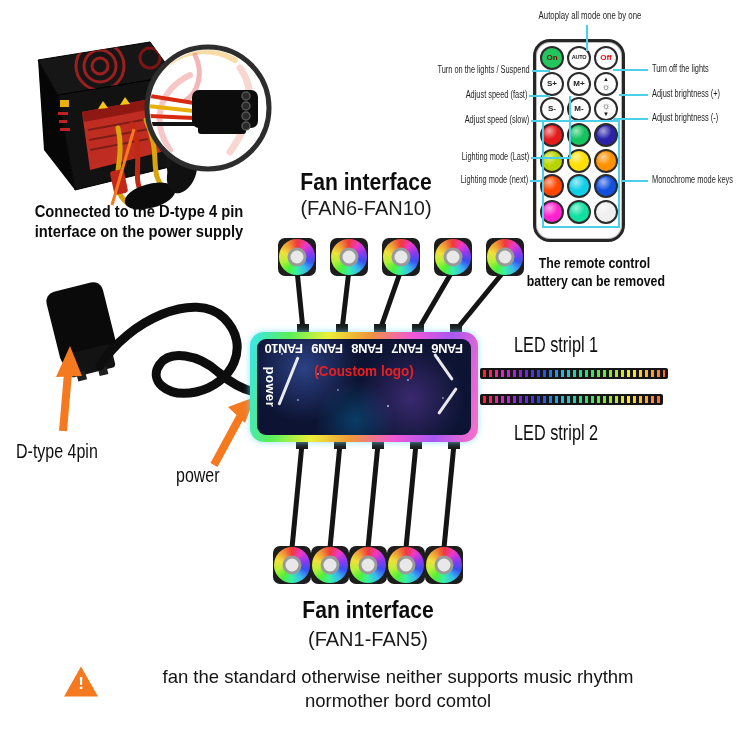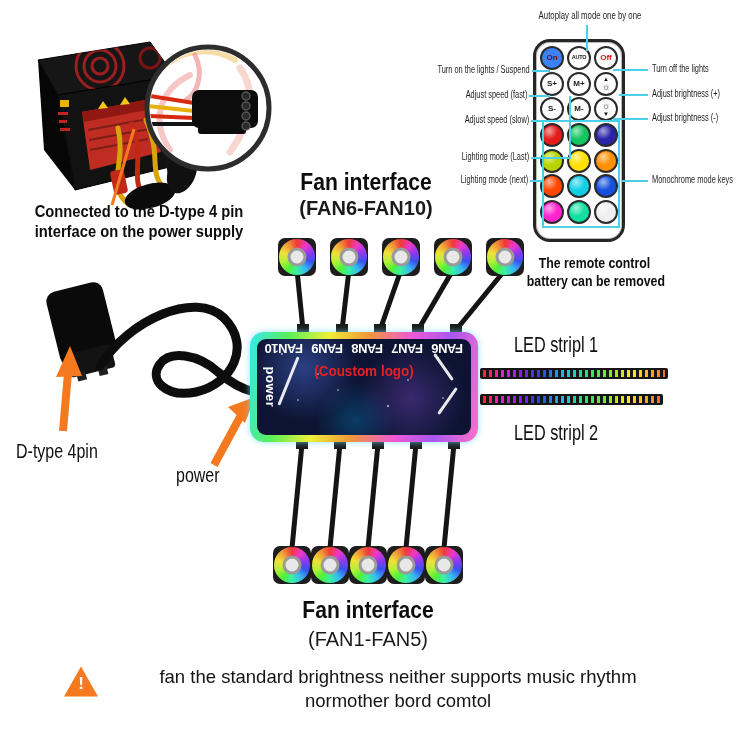--- a/index.html
+++ b/index.html
@@ -56,21 +56,21 @@
 
   
   .remote { position:absolute; left:533px; top:39px; width:92px; height:203px; background:#fdfdfd;
     border:3px solid #262626; border-radius:17px; z-index:2; box-shadow:inset 0 0 0 1px #bbb; }
   .btn-grid { position:absolute; left:537px; top:46px; width:84px; height:178px; display:flex;
     flex-direction:column; justify-content:space-between; z-index:3; }
   .btn-row { display:flex; justify-content:space-between; padding:0 3px; }
   .rbtn { width:24px; height:24px; border-radius:50%; border:2px solid #2b2b2b; background:#fdfdfd;
     display:flex; align-items:center; justify-content:center; font-weight:bold; font-size:8px; color:#222;
     position:relative; line-height:1; }
-  .rbtn.on { background:#3b82f6; color:#7c0808; }
+  .rbtn.on { background:#22c55e; color:#7c0808; }
   .rbtn.off { color:#e01010; }
   .rbtn.auto { font-size:5.5px; letter-spacing:-0.2px; }
   .rbtn.colorkey { border-width:2px; }
   .rbtn.colorkey::after { content:""; position:absolute; inset:1px; border-radius:50%;
     background: radial-gradient(circle at 35% 28%, rgba(255,255,255,.6), rgba(255,255,255,0) 48%); }
   .stack { display:flex; flex-direction:column; align-items:center; line-height:1; }
   .stack .tri { font-size:6px; color:#111; }
   .stack .sun { font-size:10px; color:#333; }
 
   
@@ -323,36 +323,36 @@
   <div class="lbl lbl-l" style="right:222px; top:174px;">Lighting mode (next)</div>
   <div class="lbl lbl-r" style="left:652px; top:63px;">Turn off the lights</div>
   <div class="lbl lbl-r" style="left:652px; top:88px;">Adjust brightness (+)</div>
   <div class="lbl lbl-r" style="left:652px; top:112px;">Adjust brightness (-)</div>
   <div class="lbl lbl-r" style="left:652px; top:174px;">Monochrome mode keys</div>
 
   <div class="note" style="left:512px; top:254px; width:165px;">The remote control</div>
   <div class="note" style="left:512px; top:272px; width:165px;">battery can be removed</div>
 
   <div class="big-title" style="left:266px; top:168px; width:200px;">Fan interface</div>
-  <div class="big-sub" style="left:266px; top:197px; width:200px;font-weight:bold;">(FAN6-FAN10)</div>
+  <div class="big-sub" style="left:266px; top:197px; width:200px;">(FAN6-FAN10)</div>
   <div class="big-title" style="left:268px; top:596px; width:200px;">Fan interface</div>
   <div class="big-sub" style="left:268px; top:628px; width:200px;">(FAN1-FAN5)</div>
 
   <div class="led-lbl" style="left:514px; top:332px;">LED stripl 1</div>
   <div class="led-lbl" style="left:514px; top:420px;">LED stripl 2</div>
 
   <div class="small-anno" style="left:16px; top:440px;">D-type 4pin</div>
   <div class="small-anno" style="left:176px; top:464px;">power</div>
 
   <div class="caption">
     <div>Connected to the D-type 4 pin</div>
     <div>interface on the power supply</div>
   </div>
 
   <div class="warn-icon">
     <span>!</span>
   </div>
   <div class="warn-text">
-    <div>fan the standard brightness neither supports music rhythm</div>
+    <div>fan the standard otherwise neither supports music rhythm</div>
     <div>normother bord comtol</div>
   </div>
 
 </div>
 
 </body></html>

